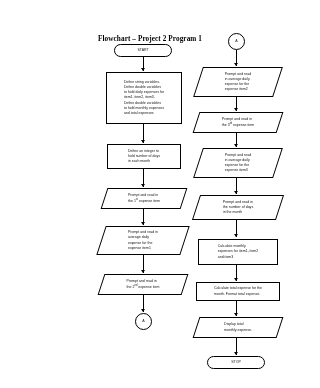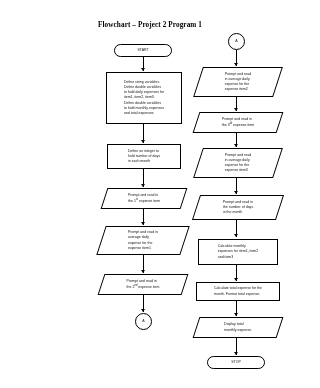--- a/index.html
+++ b/index.html
@@ -15,21 +15,21 @@
     color: #000000;
   }
   #page {
     position: relative;
     width: 300px;
     height: 388px;
     background: #ffffff;
   }
   .title {
     position: absolute;
-    top: 21px;
+    top: 35px;
     left: 0;
     width: 300px;
     text-align: center;
     font-family: "Liberation Serif", serif;
     font-weight: bold;
     font-size: 7.2px;
     letter-spacing: 0.1px;
     color: #000;
   }
   

